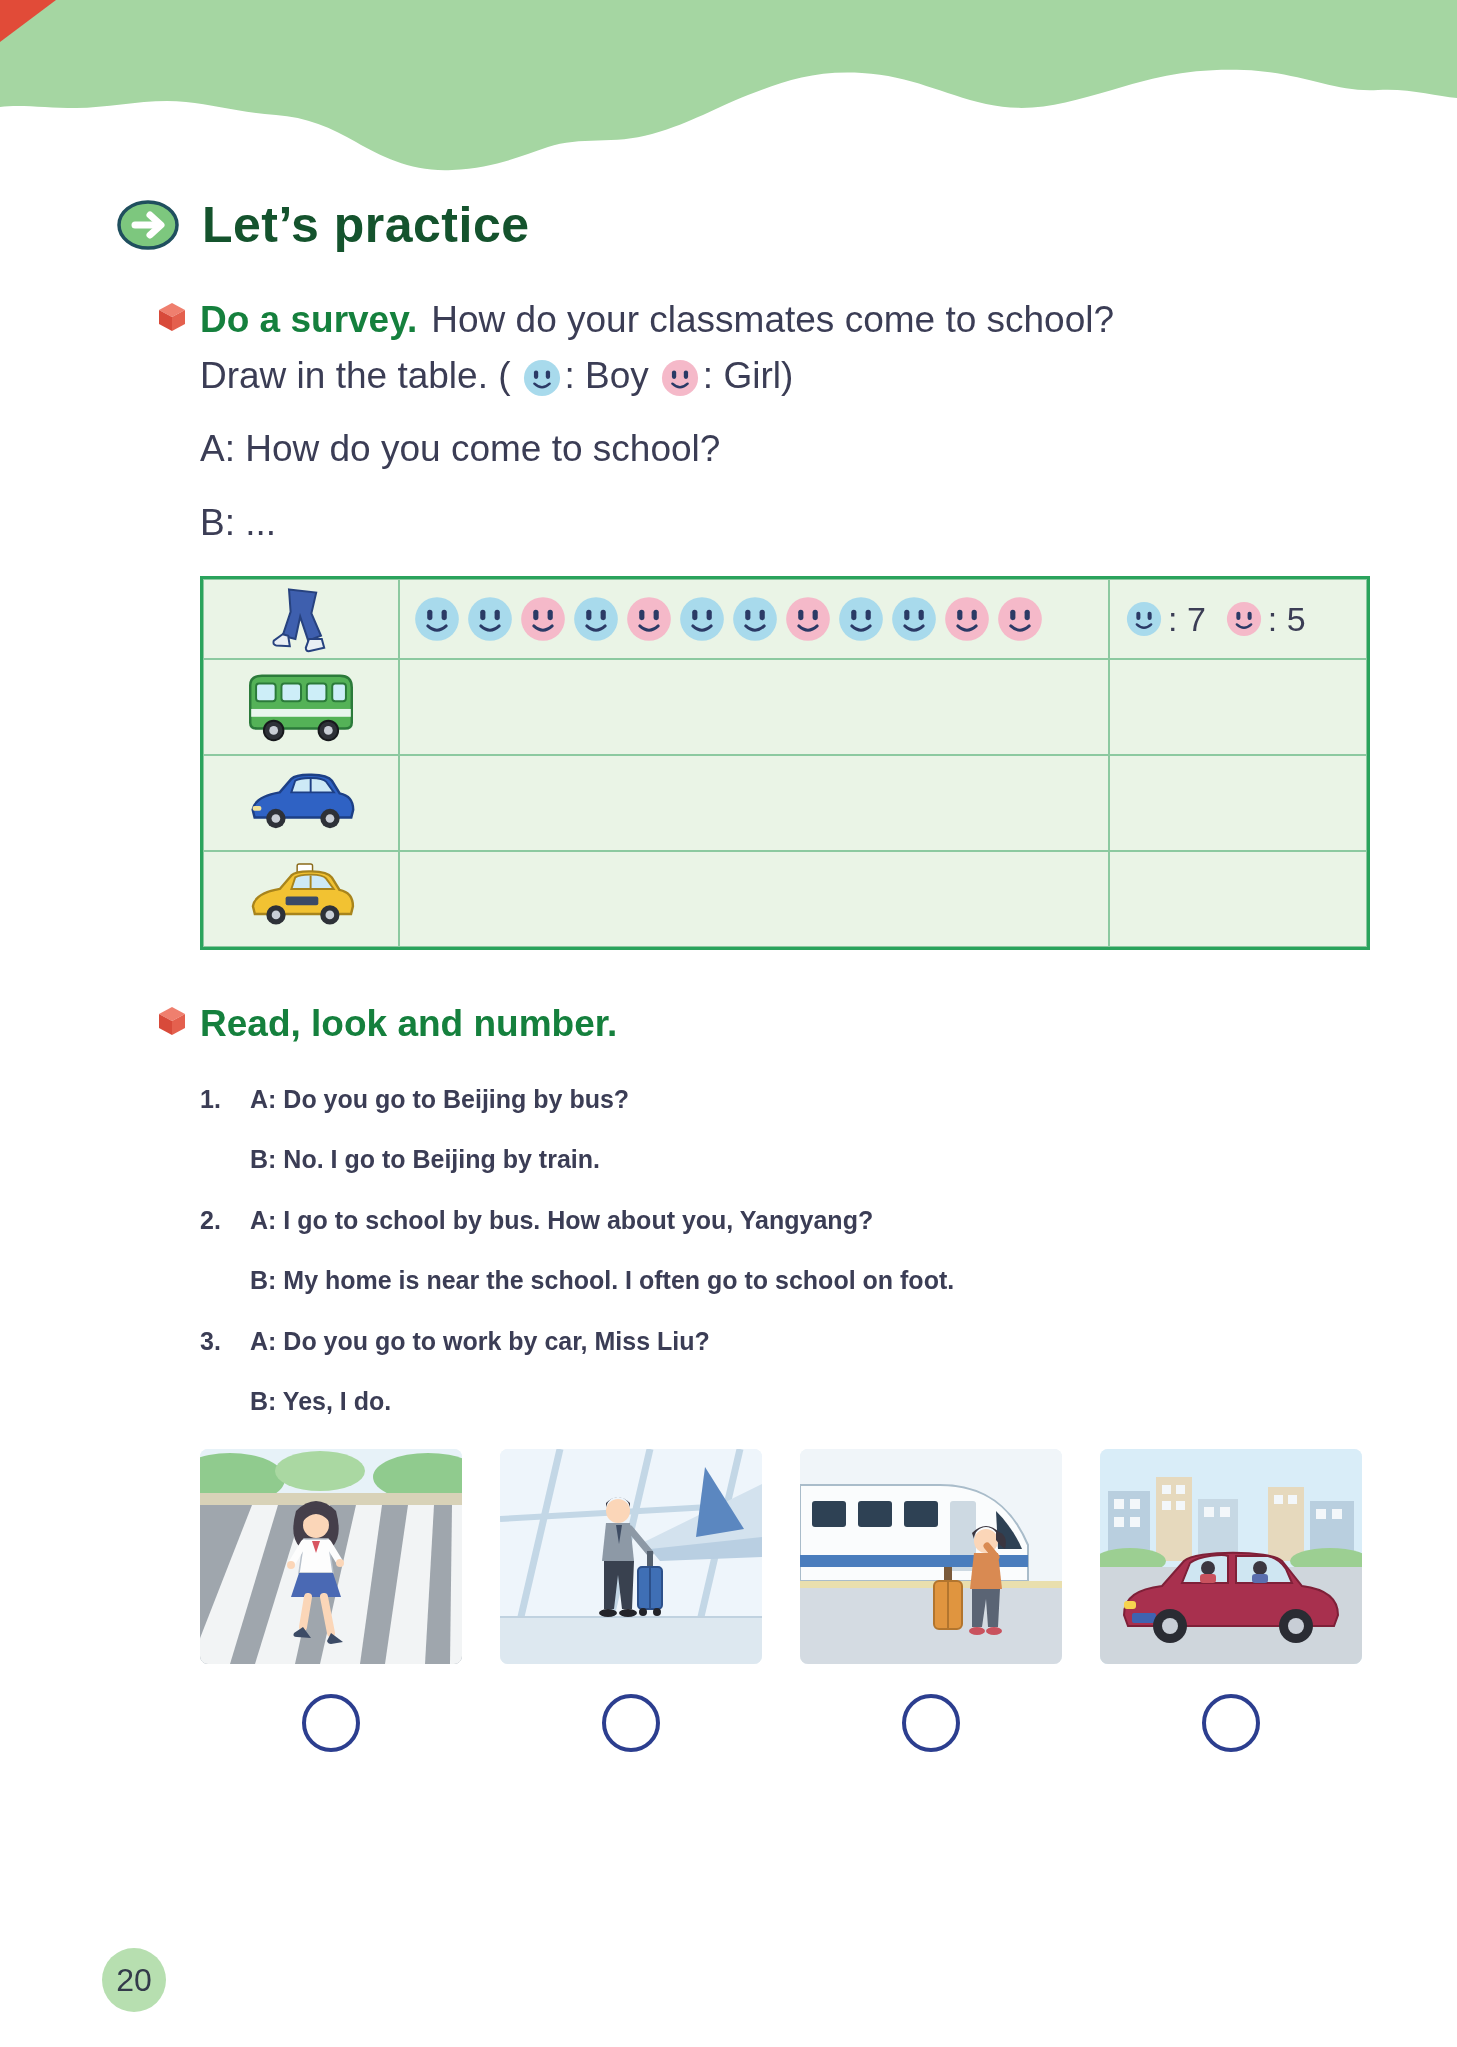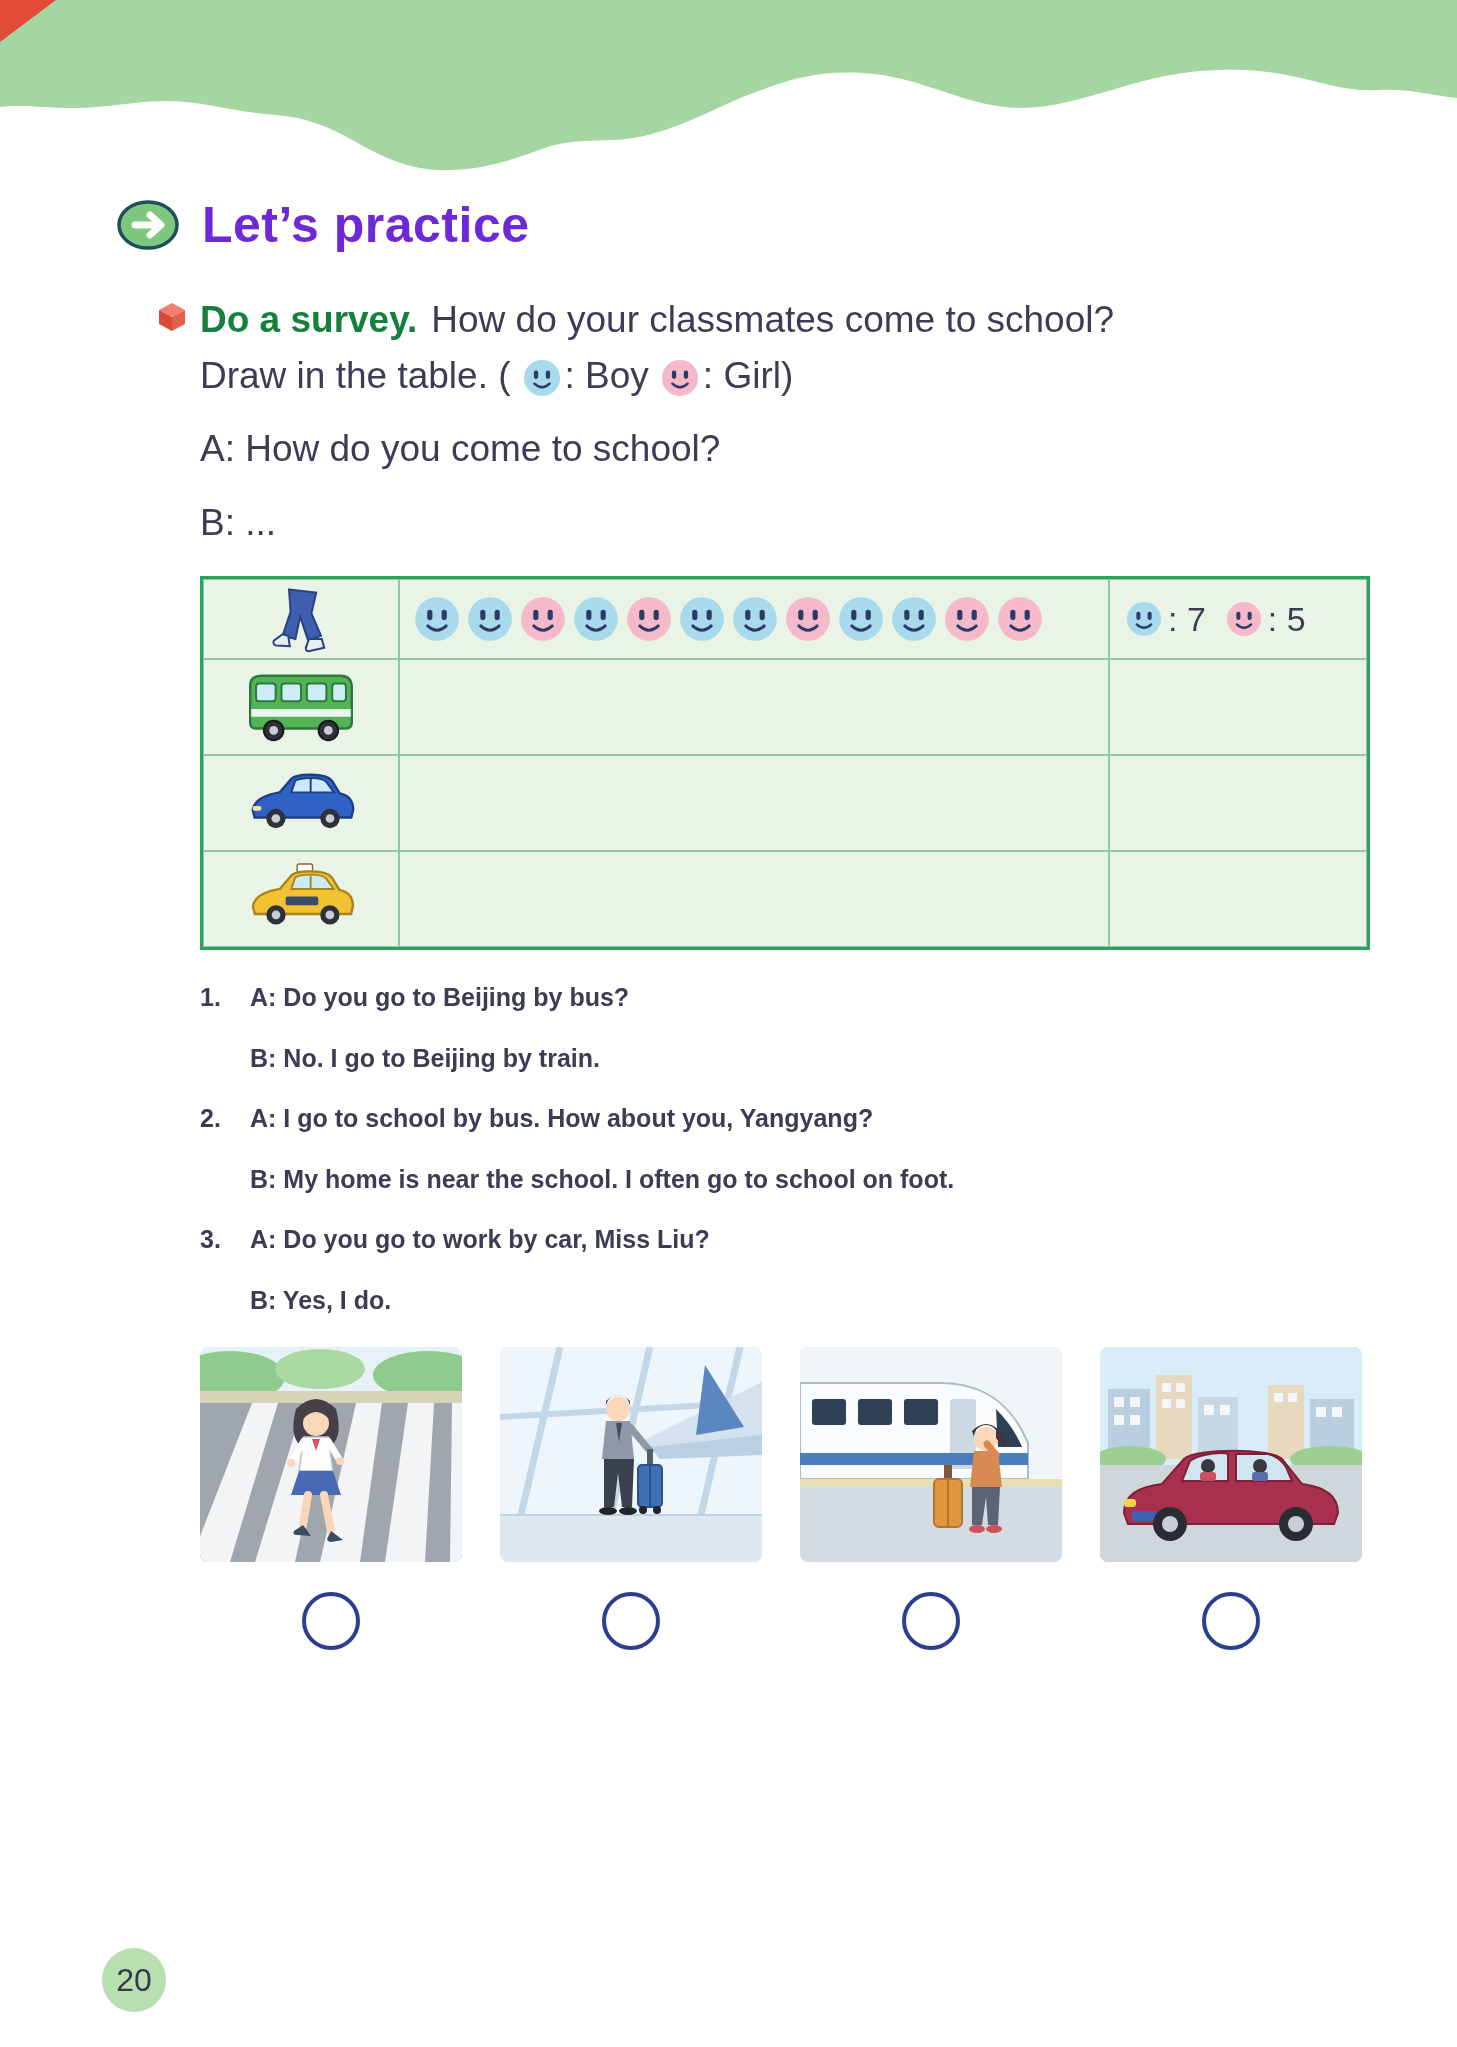--- a/index.html
+++ b/index.html
@@ -7,21 +7,21 @@
     width:1457px;height:2047px;position:relative;overflow:hidden;
     background:#ffffff;color:#3b3d55;
     font-family:"Liberation Sans","DejaVu Sans",sans-serif;
   }
   .wave-svg{position:absolute;top:0;left:0;display:block;}
   .content{position:relative;padding:196px 90px 0 200px;}
 
   
   .heading{display:flex;align-items:center;gap:22px;margin-left:-84px;}
   .heading-icon svg{display:block;}
-  .heading-title{font-size:50px;font-weight:bold;color:#6d28d9;letter-spacing:.5px;}
+  .heading-title{font-size:50px;font-weight:bold;color:#14532d;letter-spacing:.5px;}
 
   
   .section-head{position:relative;margin-top:38px;font-size:37px;line-height:1.5;}
   .cube{position:absolute;left:-42px;top:10px;width:28px;height:30px;}
   .cube svg{display:block;}
   .bold{font-weight:bold;color:#15803d;margin-right:14px;}
   .ex-head{margin-top:46px;}
 
   
   .smiley-slot{display:inline-block;vertical-align:-9px;margin:0 4px 0 12px;}
@@ -275,20 +275,30 @@
           <circle cx="34" cy="55" r="10" fill="#2e3138"></circle>
           <circle cx="34" cy="55" r="4.5" fill="#c9ced6"></circle>
           <circle cx="90" cy="55" r="10" fill="#2e3138"></circle>
           <circle cx="90" cy="55" r="4.5" fill="#c9ced6"></circle>
         </svg>
       </div>
       <div class="st-cell draw-cell"></div>
       <div class="st-cell draw-cell"></div>
     </div>
 
+    <div class="section-head ex-head">
+      <span class="cube">
+        <svg viewBox="0 0 28 30" width="28" height="30">
+          <polygon points="14,1 27,8 14,15 1,8" fill="#ef7f6e"></polygon>
+          <polygon points="1,8 14,15 14,29 1,22" fill="#d84a3a"></polygon>
+          <polygon points="27,8 14,15 14,29 27,22" fill="#e4604e"></polygon>
+        </svg>
+      </span>
+      <span class="bold">Read, look and number.</span>
+    </div>
 
     <div class="dialogues">
       <div class="dlg">
         <div class="dlg-line"><span class="dlg-num">1.</span><span>A: Do you go to Beijing by bus?</span></div>
         <div class="dlg-line line-b">B: No. I go to Beijing by train.</div>
       </div>
       <div class="dlg">
         <div class="dlg-line"><span class="dlg-num">2.</span><span>A: I go to school by bus. How about you, Yangyang?</span></div>
         <div class="dlg-line line-b">B: My home is near the school. I often go to school on foot.</div>
       </div>

